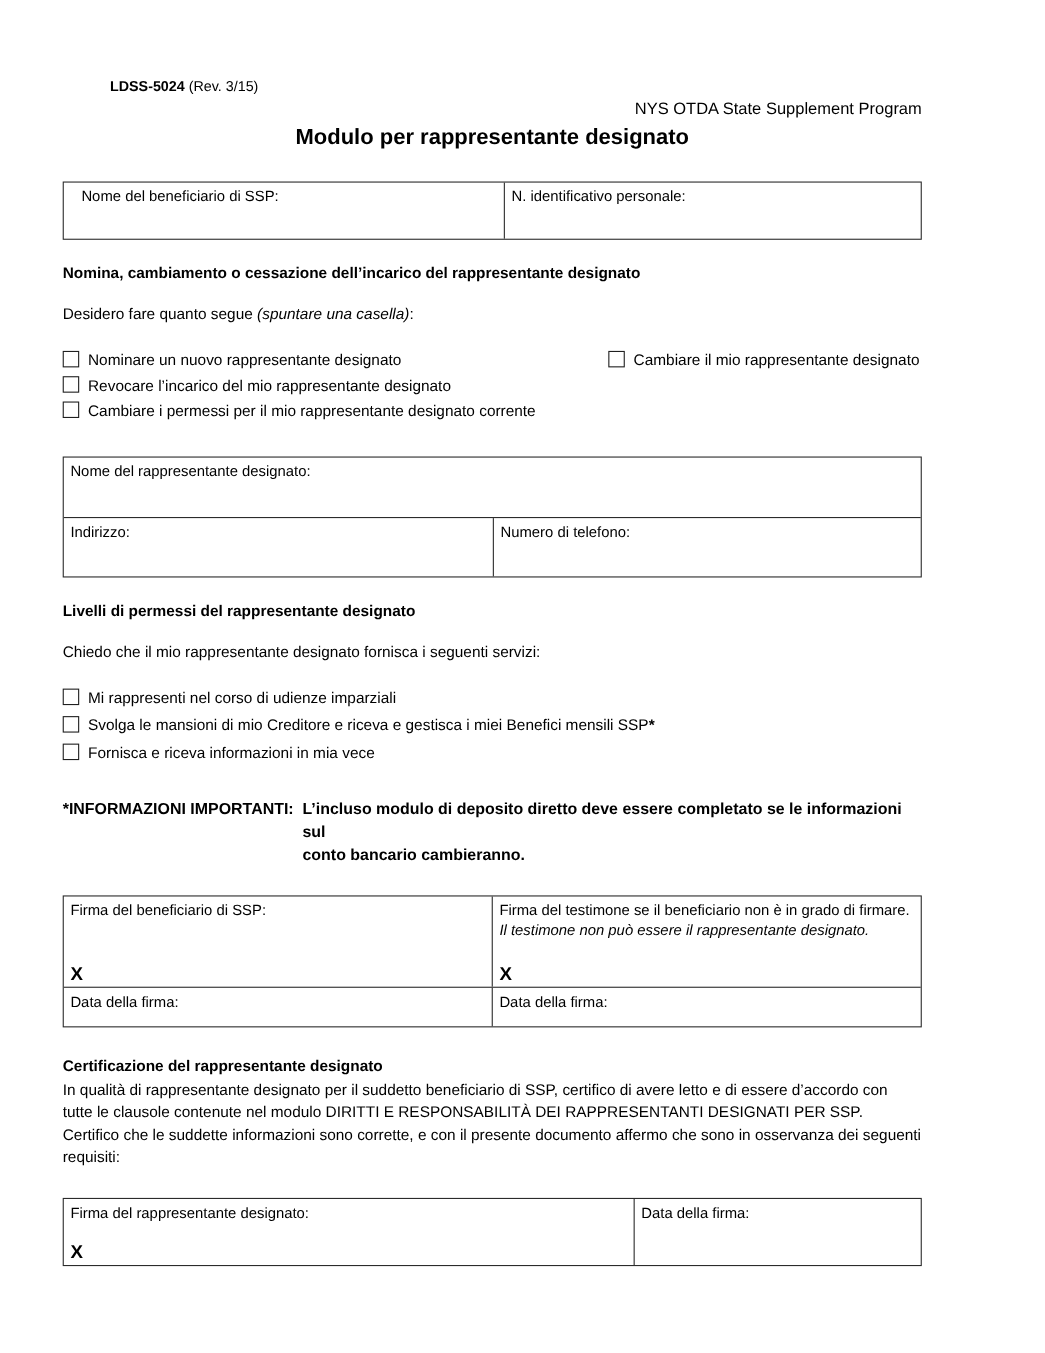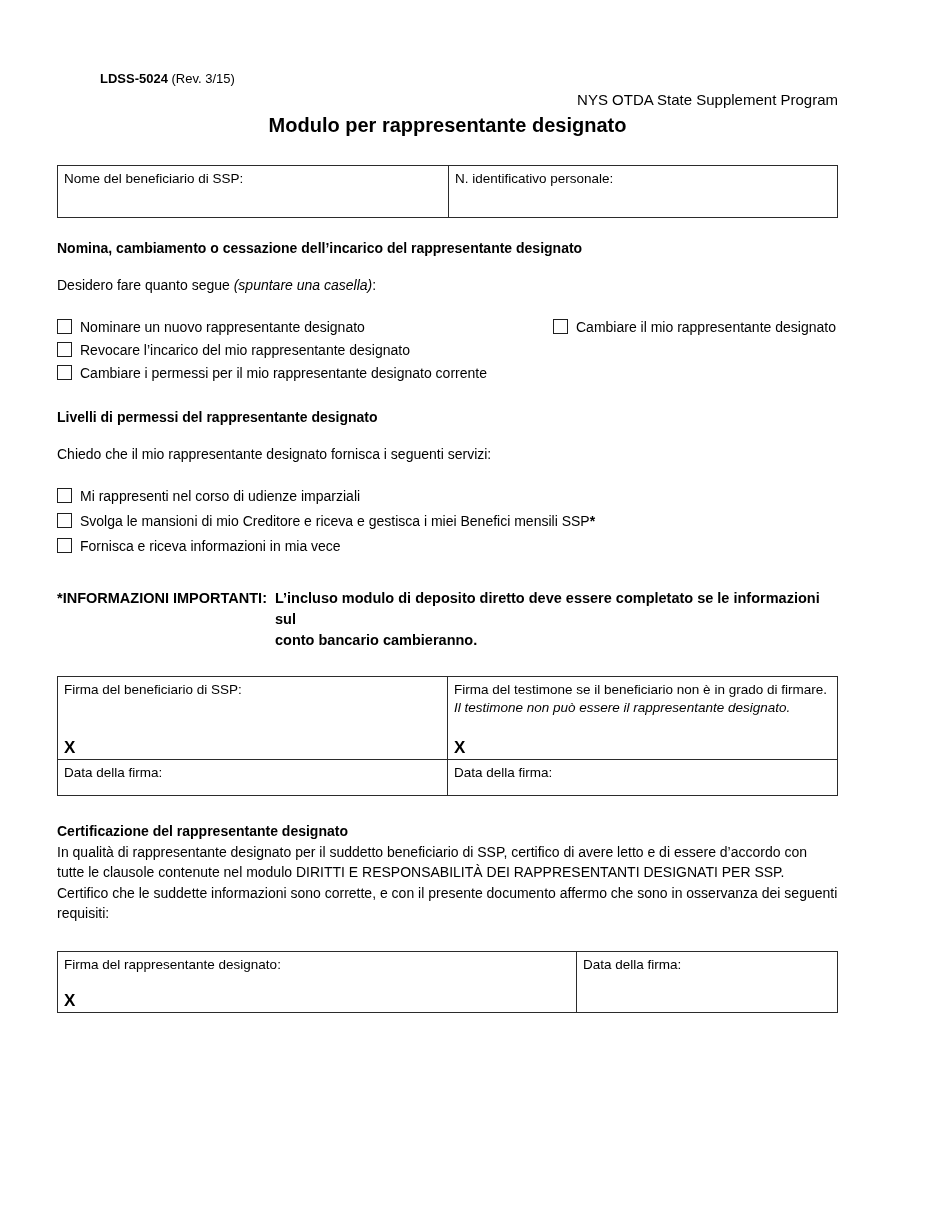--- a/index.html
+++ b/index.html
@@ -31,21 +31,21 @@
   .box { border: 1.5px solid #2b2b2b; }
   .cell {
     padding: 4px 6px;
     font-size: 13.5px;
     line-height: 18px;
     position: relative;
   }
   .cell + .cell { border-left: 1.5px solid #2b2b2b; }
   .row + .row { border-top: 1.5px solid #2b2b2b; }
 
-  .table1 { margin-top: 27px; display: grid; grid-template-columns: 390px 1fr; height: 53px; }
+  .table1 { margin-top: 27px; display: grid; grid-template-columns: 390px 1fr; height: 53px; padding-left: 10px; }
   .table2 { margin-top: 28px; }
   .table2 .row1 { height: 54px; display: grid; grid-template-columns: 1fr; }
   .table2 .row2 { height: 54px; display: grid; grid-template-columns: 390px 1fr; }
 
   .section-heading { font-size: 14px; font-weight: bold; margin-top: 22px; line-height: 17px; }
   .body-line { margin-top: 20px; line-height: 17px; }
   .italic { font-style: italic; }
 
   .checkbox-group { margin-top: 24px; }
   .cb-row { display: flex; align-items: flex-start; min-height: 23px; gap: 48px; }
@@ -120,20 +120,29 @@
         </div>
       </div>
       <div class="cb-row">
         <div class="cb-item">
           <span class="checkbox"></span>
           <span class="cb-label">Cambiare i permessi per il mio rappresentante designato corrente</span>
         </div>
       </div>
     </div>
 
+    <div class="box table2">
+      <div class="row row1">
+        <div class="cell"><span>Nome del rappresentante designato:</span></div>
+      </div>
+      <div class="row row2">
+        <div class="cell"><span>Indirizzo:</span></div>
+        <div class="cell"><span>Numero di telefono:</span></div>
+      </div>
+    </div>
 
     <div class="section-heading">Livelli di permessi del rappresentante designato</div>
     <div class="body-line">Chiedo che il mio rappresentante designato fornisca i seguenti servizi:</div>
 
     <div class="checkbox-group group2">
       <div class="cb-row">
         <div class="cb-item">
           <span class="checkbox"></span>
           <span class="cb-label">Mi rappresenti nel corso di udienze imparziali</span>
         </div>

